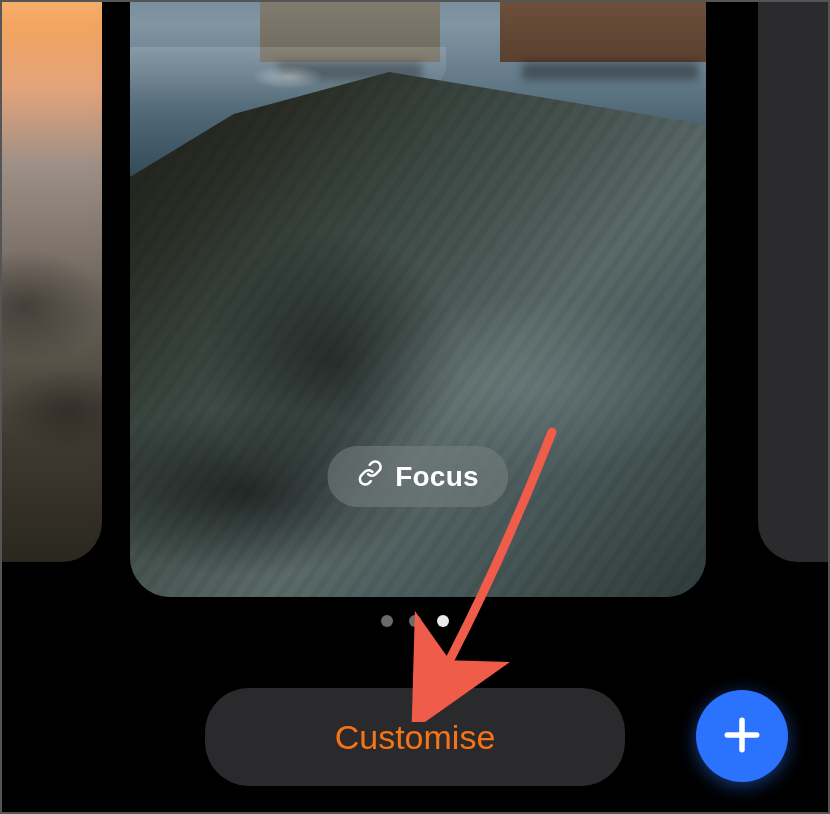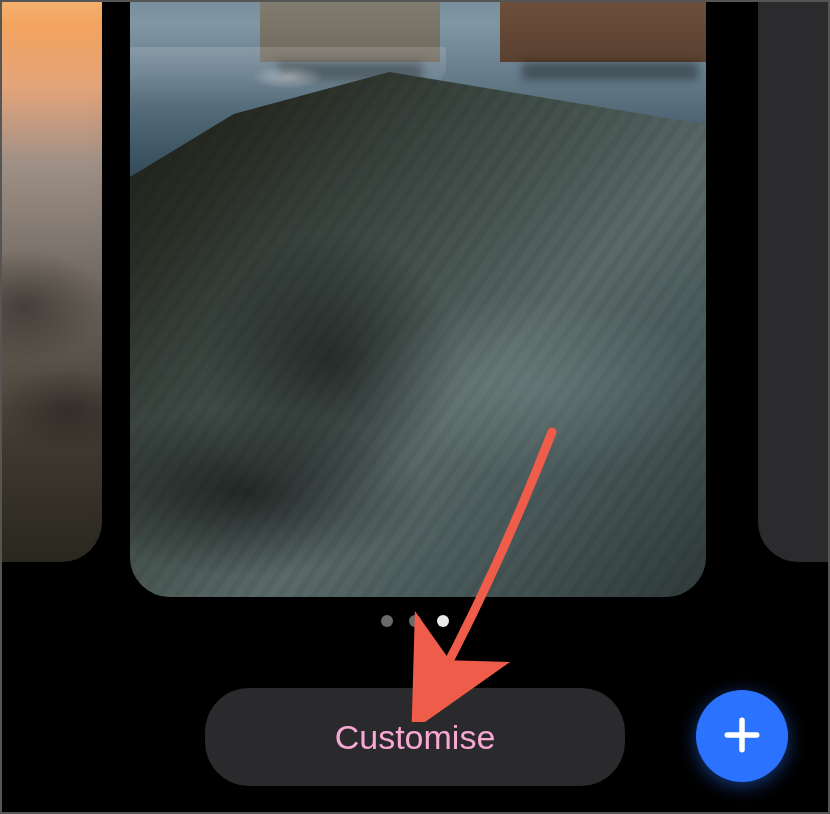--- a/index.html
+++ b/index.html
@@ -167,21 +167,21 @@
       left:0; right:0; bottom:16px;
       height:120px;
     }
     .customise-btn{
       position:absolute;
       left:50%; transform:translateX(-50%);
       bottom:10px;
       width:420px; height:98px;
       border:none; border-radius:44px;
       background:#2a2a2c;
-      color:#f9a8d4;
+      color:#f97316;
       font-size:34px;
       font-weight:500;
       cursor:pointer;
     }
     .add-btn{
       position:absolute;
       right:40px; bottom:14px;
       width:92px; height:92px;
       border-radius:50%;
       border:none;
@@ -209,20 +209,29 @@
 
   <div class="card card-center">
     <div class="img">
       <div class="water"></div>
       <div class="pillar l"></div>
       <div class="pillar r"></div>
       <div class="shore"></div>
       <div class="hill"></div>
     </div>
 
+    <button class="focus-pill">
+      <span>
+        <svg viewBox="0 0 24 24" fill="none" stroke="#fff" stroke-width="2.4" stroke-linecap="round" stroke-linejoin="round">
+          <path d="M10 13a5 5 0 0 0 7.07 0l3-3a5 5 0 1 0-7.07-7.07l-1.5 1.5"></path>
+          <path d="M14 11a5 5 0 0 0-7.07 0l-3 3a5 5 0 1 0 7.07 7.07l1.5-1.5"></path>
+        </svg>
+      </span>
+      <span>Focus</span>
+    </button>
   </div>
 
   <div class="card card-right"></div>
 </div>
 
 <div class="dots">
   <span class="dot"></span>
   <span class="dot"></span>
   <span class="dot active"></span>
 </div>

